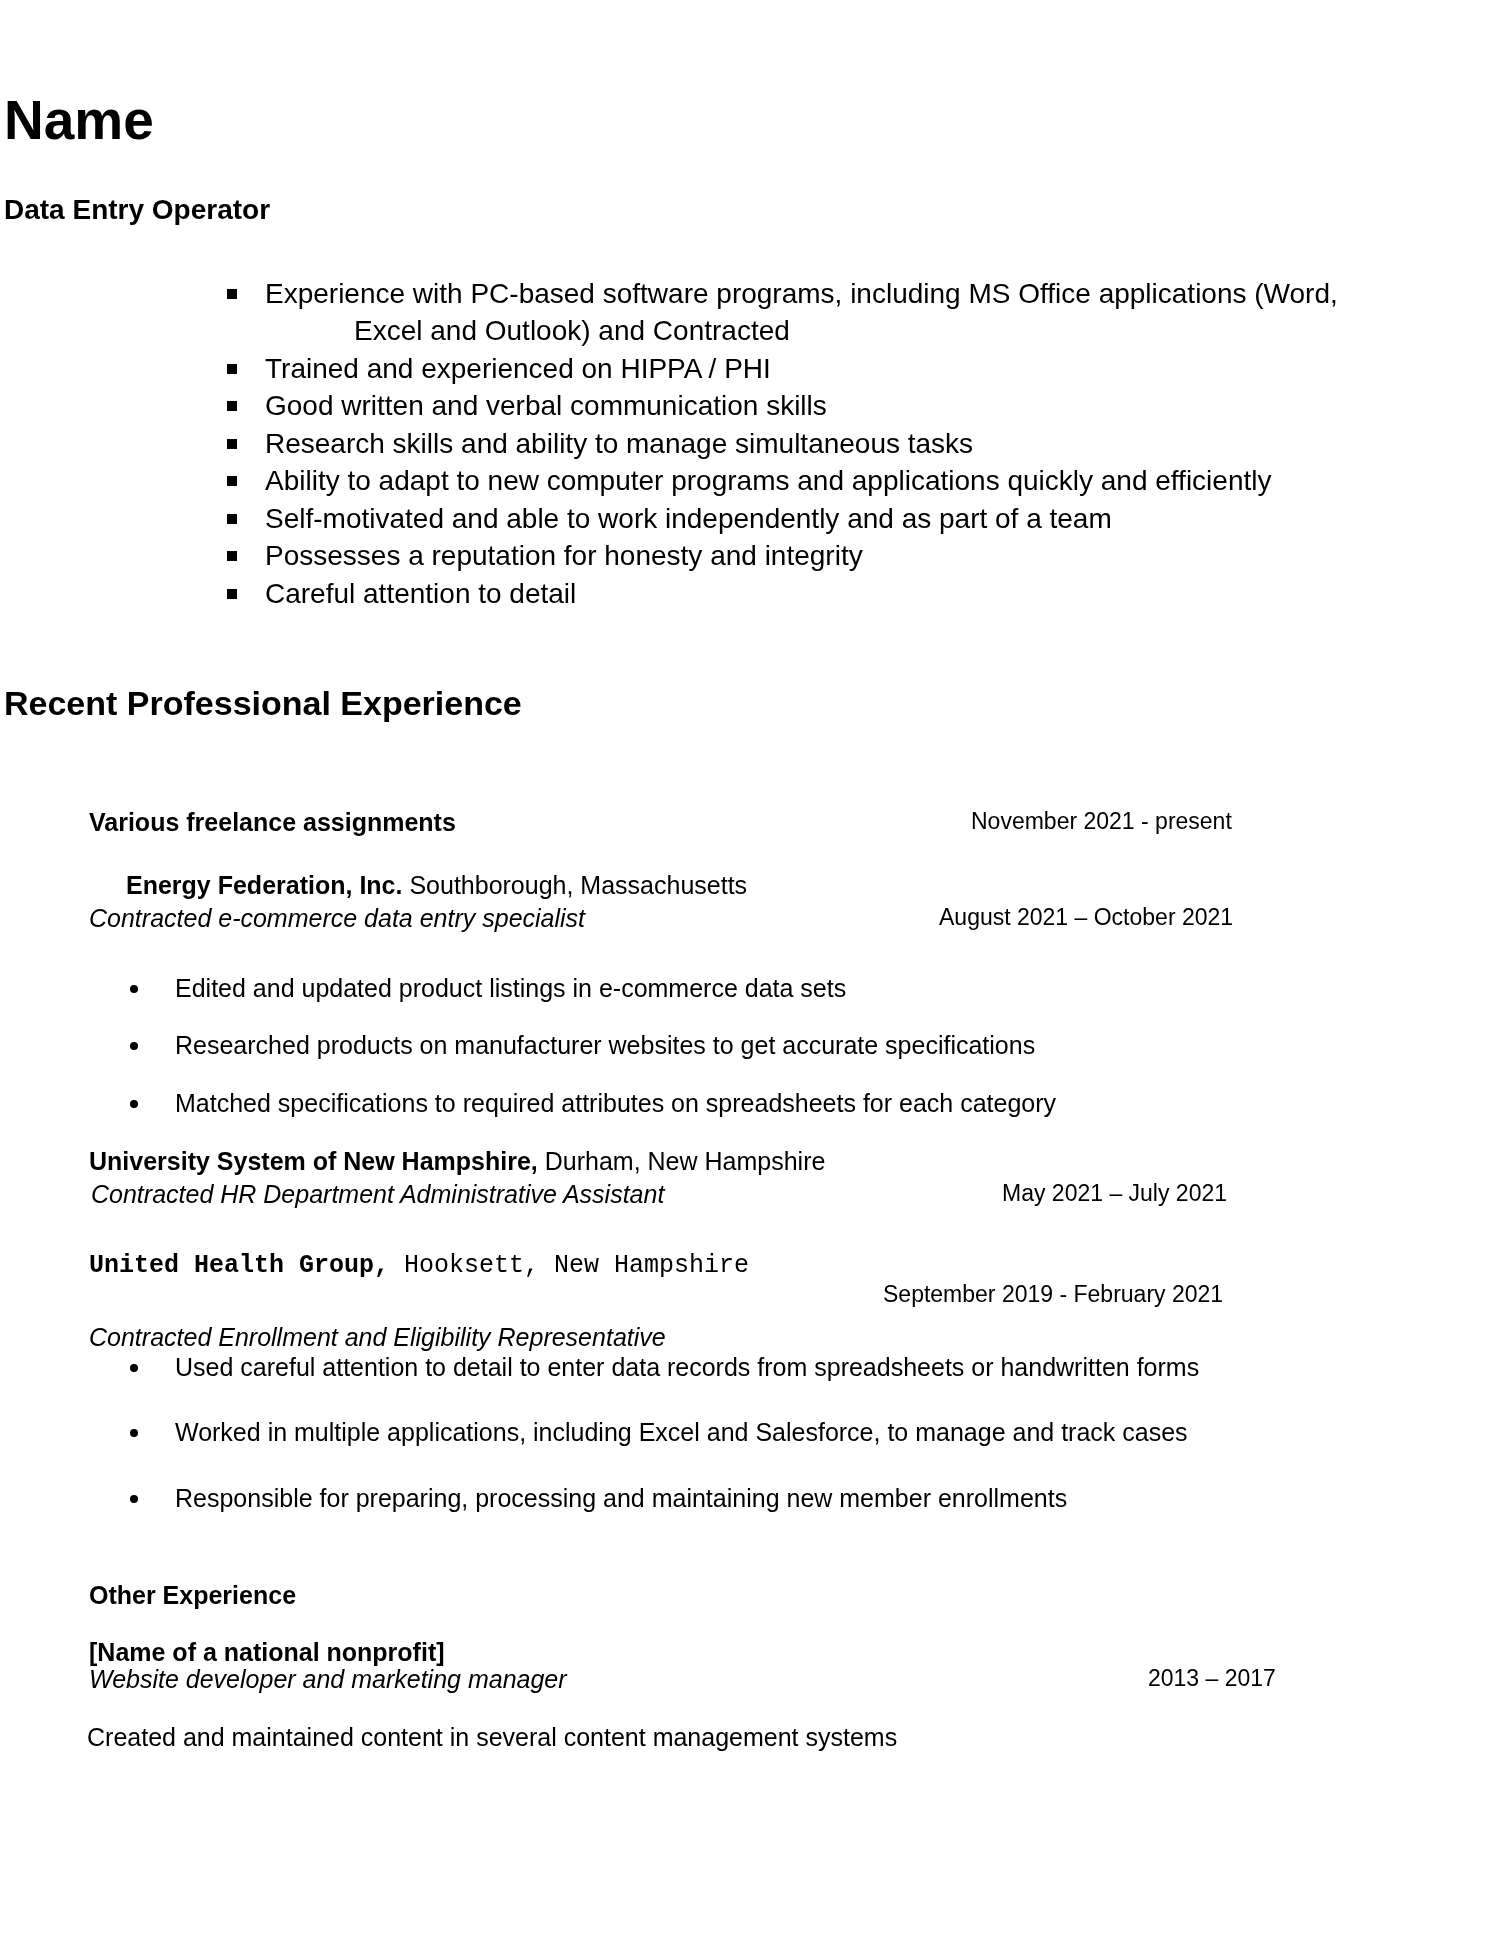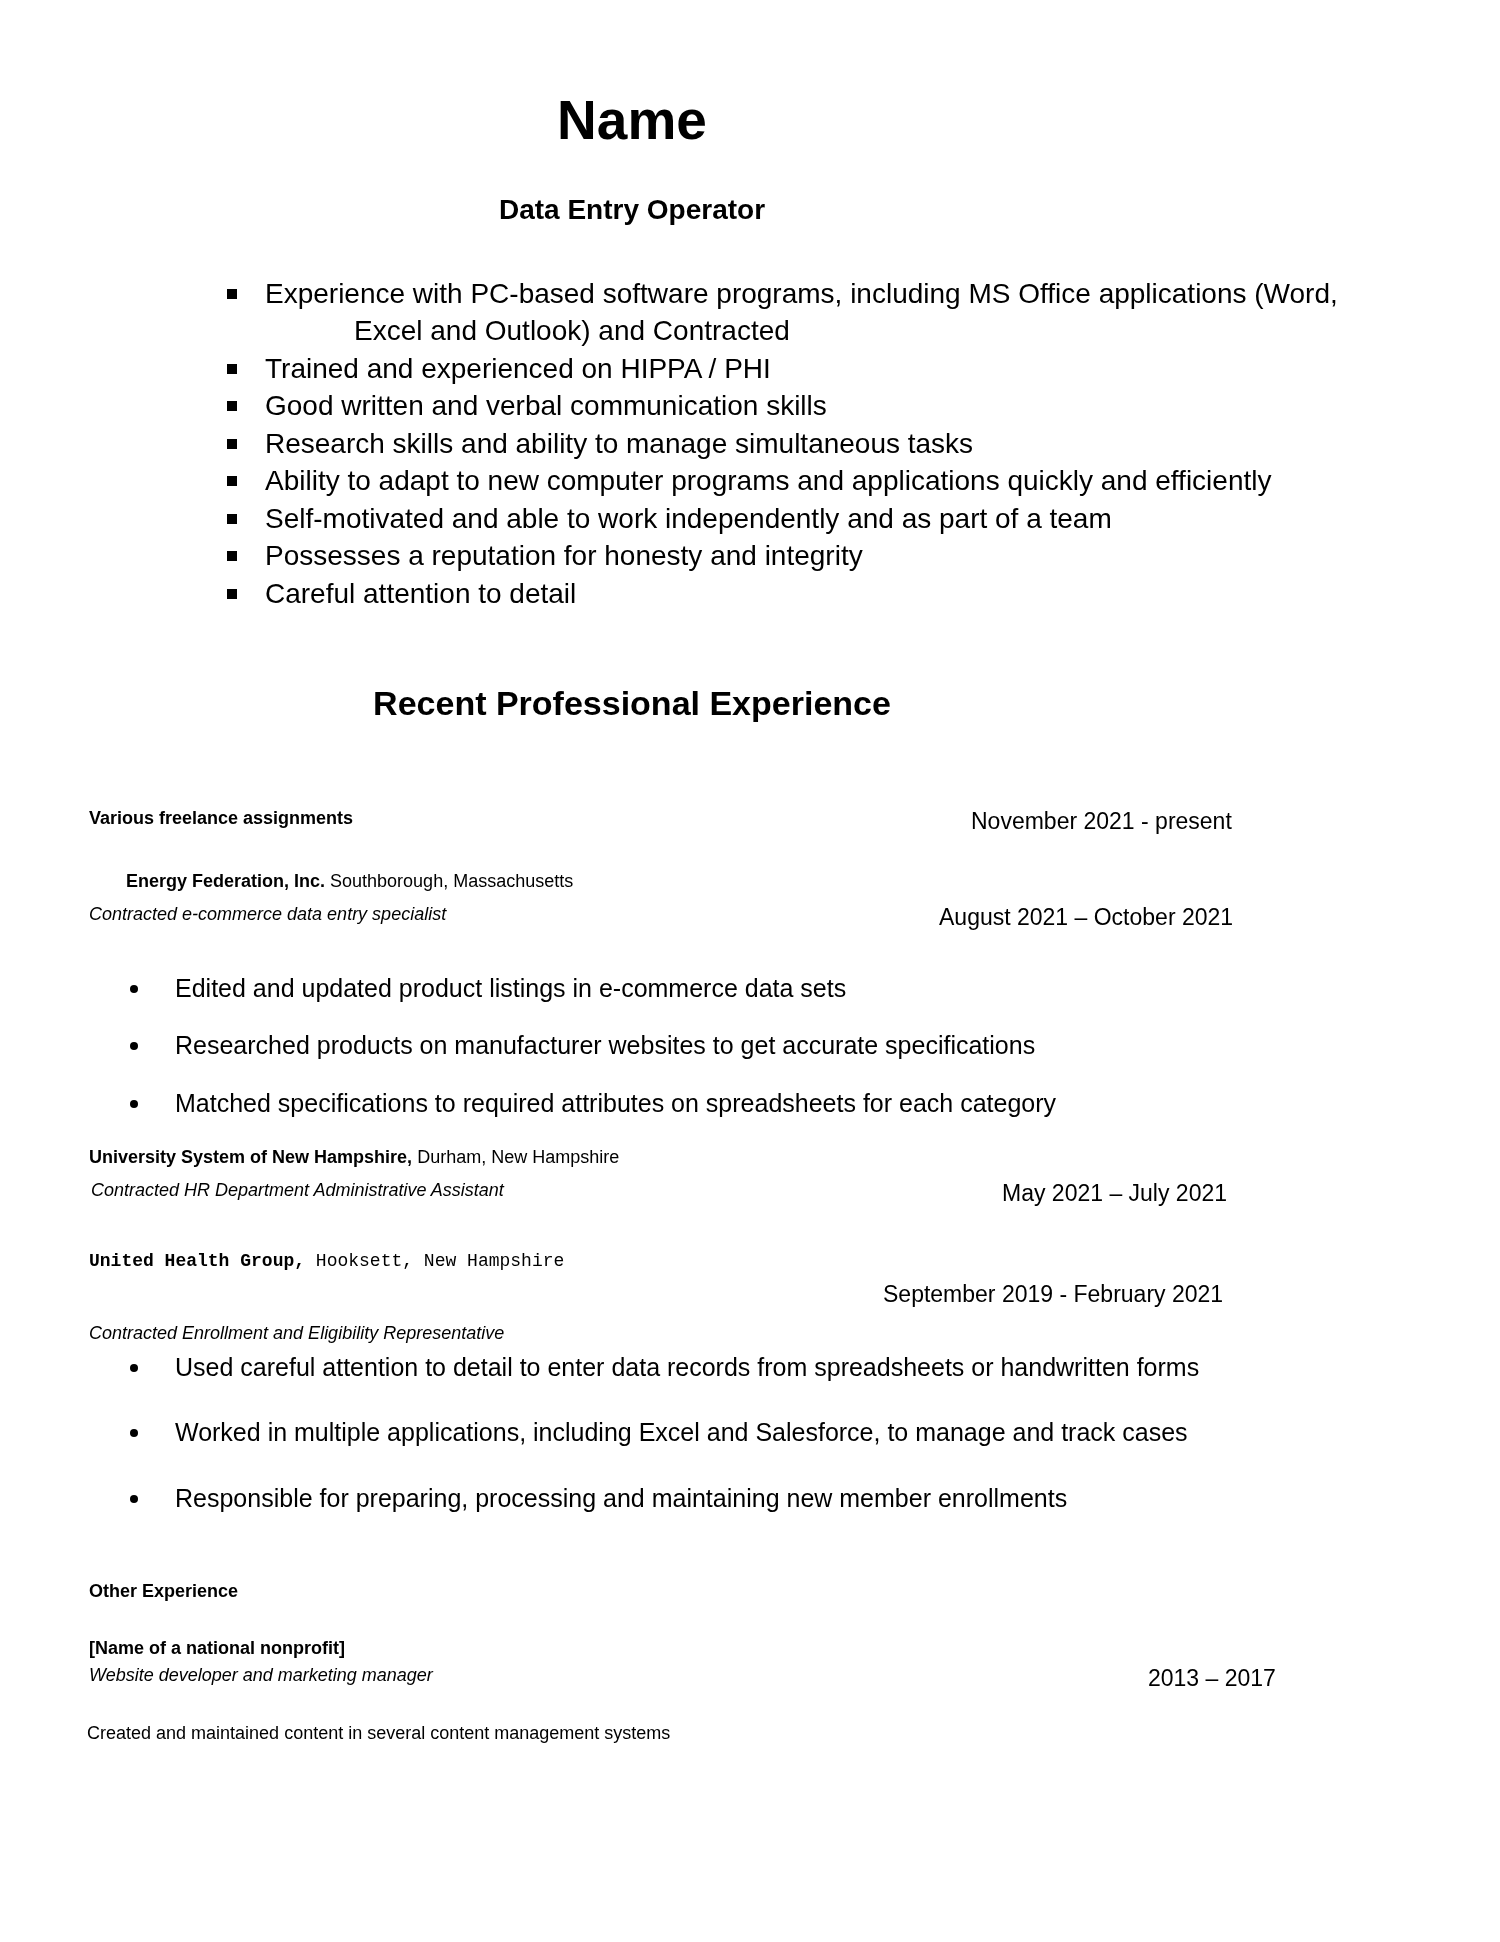--- a/index.html
+++ b/index.html
@@ -1,27 +1,27 @@
 <!DOCTYPE html>
 <html><head>
 <meta charset="utf-8">
 <style>
   html, body { margin:0; padding:0; background:#ffffff; }
   body { width:1500px; height:1942px; position:relative; overflow:hidden;
          font-family:"Liberation Sans", sans-serif; color:#000; }
   .abs { position:absolute; white-space:nowrap; }
-  .center { left:16px; width:1232px; text-align:center; }
+  .center { left:4px; width:1232px; text-align:left; }
   .name { top:88px; font-size:55px; font-weight:bold; }
   .subtitle { top:194px; font-size:28px; font-weight:bold; }
   .sec-title { top:684px; font-size:34px; font-weight:bold; }
   .summary-item { left:0; font-size:28px; line-height:34px; }
   .sq { position:absolute; left:227px; width:10px; height:10px; background:#000; top:12px; }
   .sum-text { position:absolute; left:265px; }
   .cont { position:absolute; left:354px; }
-  .exp { font-size:18px; left:89px; }
+  .exp { font-size:25px; left:89px; }
   .b { font-weight:bold; }
   .i { font-style:italic; }
   .date { font-size:23px; }
   .bul { font-size:25px; }
   .dot { position:absolute; left:130px; width:8px; height:8px; border-radius:50%; background:#000; top:11px; }
   .bul-text { position:absolute; left:175px;text-align:right; }
 </style>
 </head>
 <body>
 

